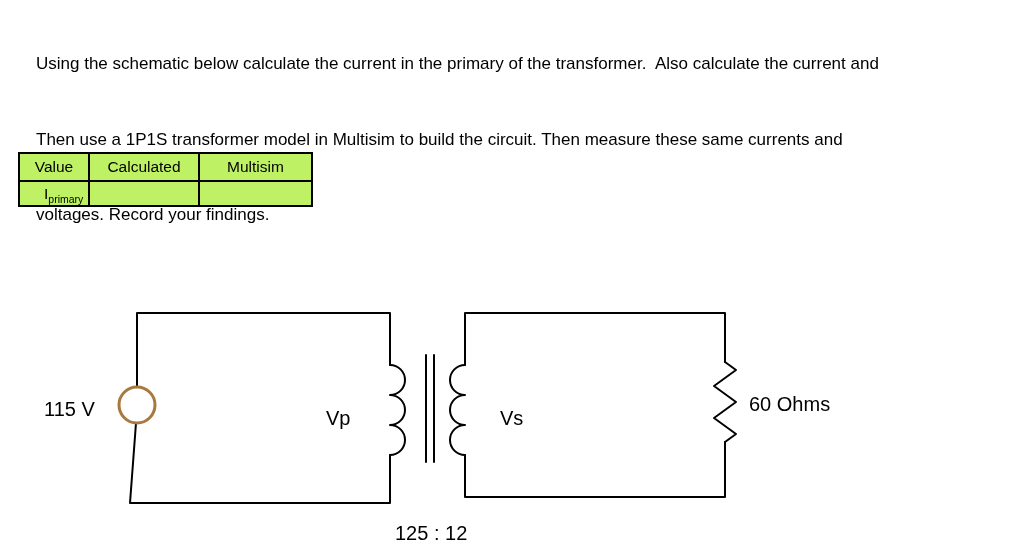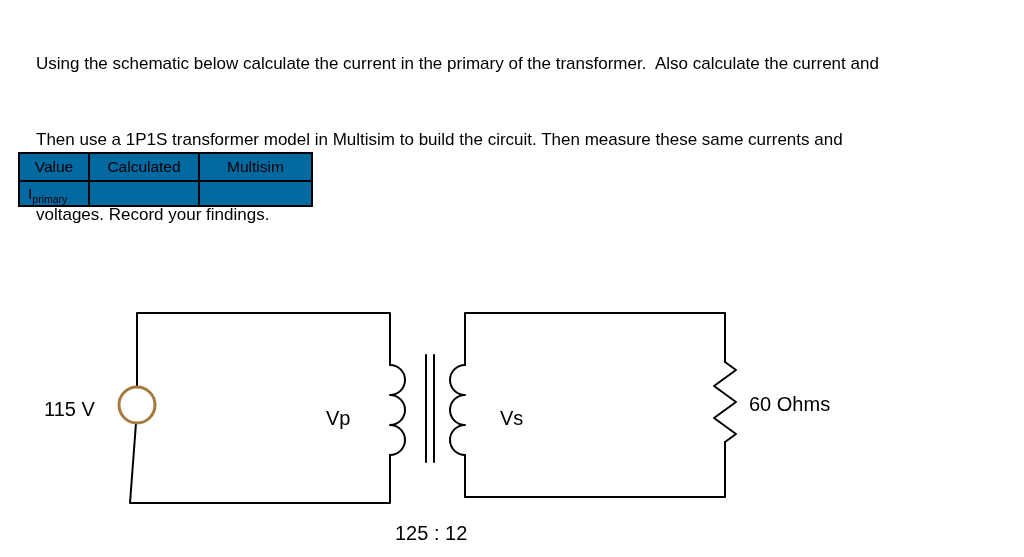--- a/index.html
+++ b/index.html
@@ -29,35 +29,35 @@
     position: absolute;
     left: 18px;
     top: 152px;
     border-collapse: collapse;
     table-layout: fixed;
   }
   table.results th,
   table.results td {
     border: 2px solid #000000;
     font-weight: normal;
-    background: #0369a1;
+    background: #bef264;
   }
   table.results th {
     font-size: 15.5px;
     text-align: center;
     height: 22px;
     padding: 2px 6px;
   }
   th.c1 { width: 56px; }
   th.c2 { width: 96px; }
   th.c3 { width: 99px; }
   table.results td {
     font-size: 15.5px;
     height: 23px;
-    padding: 0 0 0 8px;
+    padding: 0 0 0 24px;
     text-align: left;
     vertical-align: middle;
   }
   td.lbl sub {
     font-size: 10.5px;
     line-height: 0;
   }
 
   .schematic {
     position: absolute;

